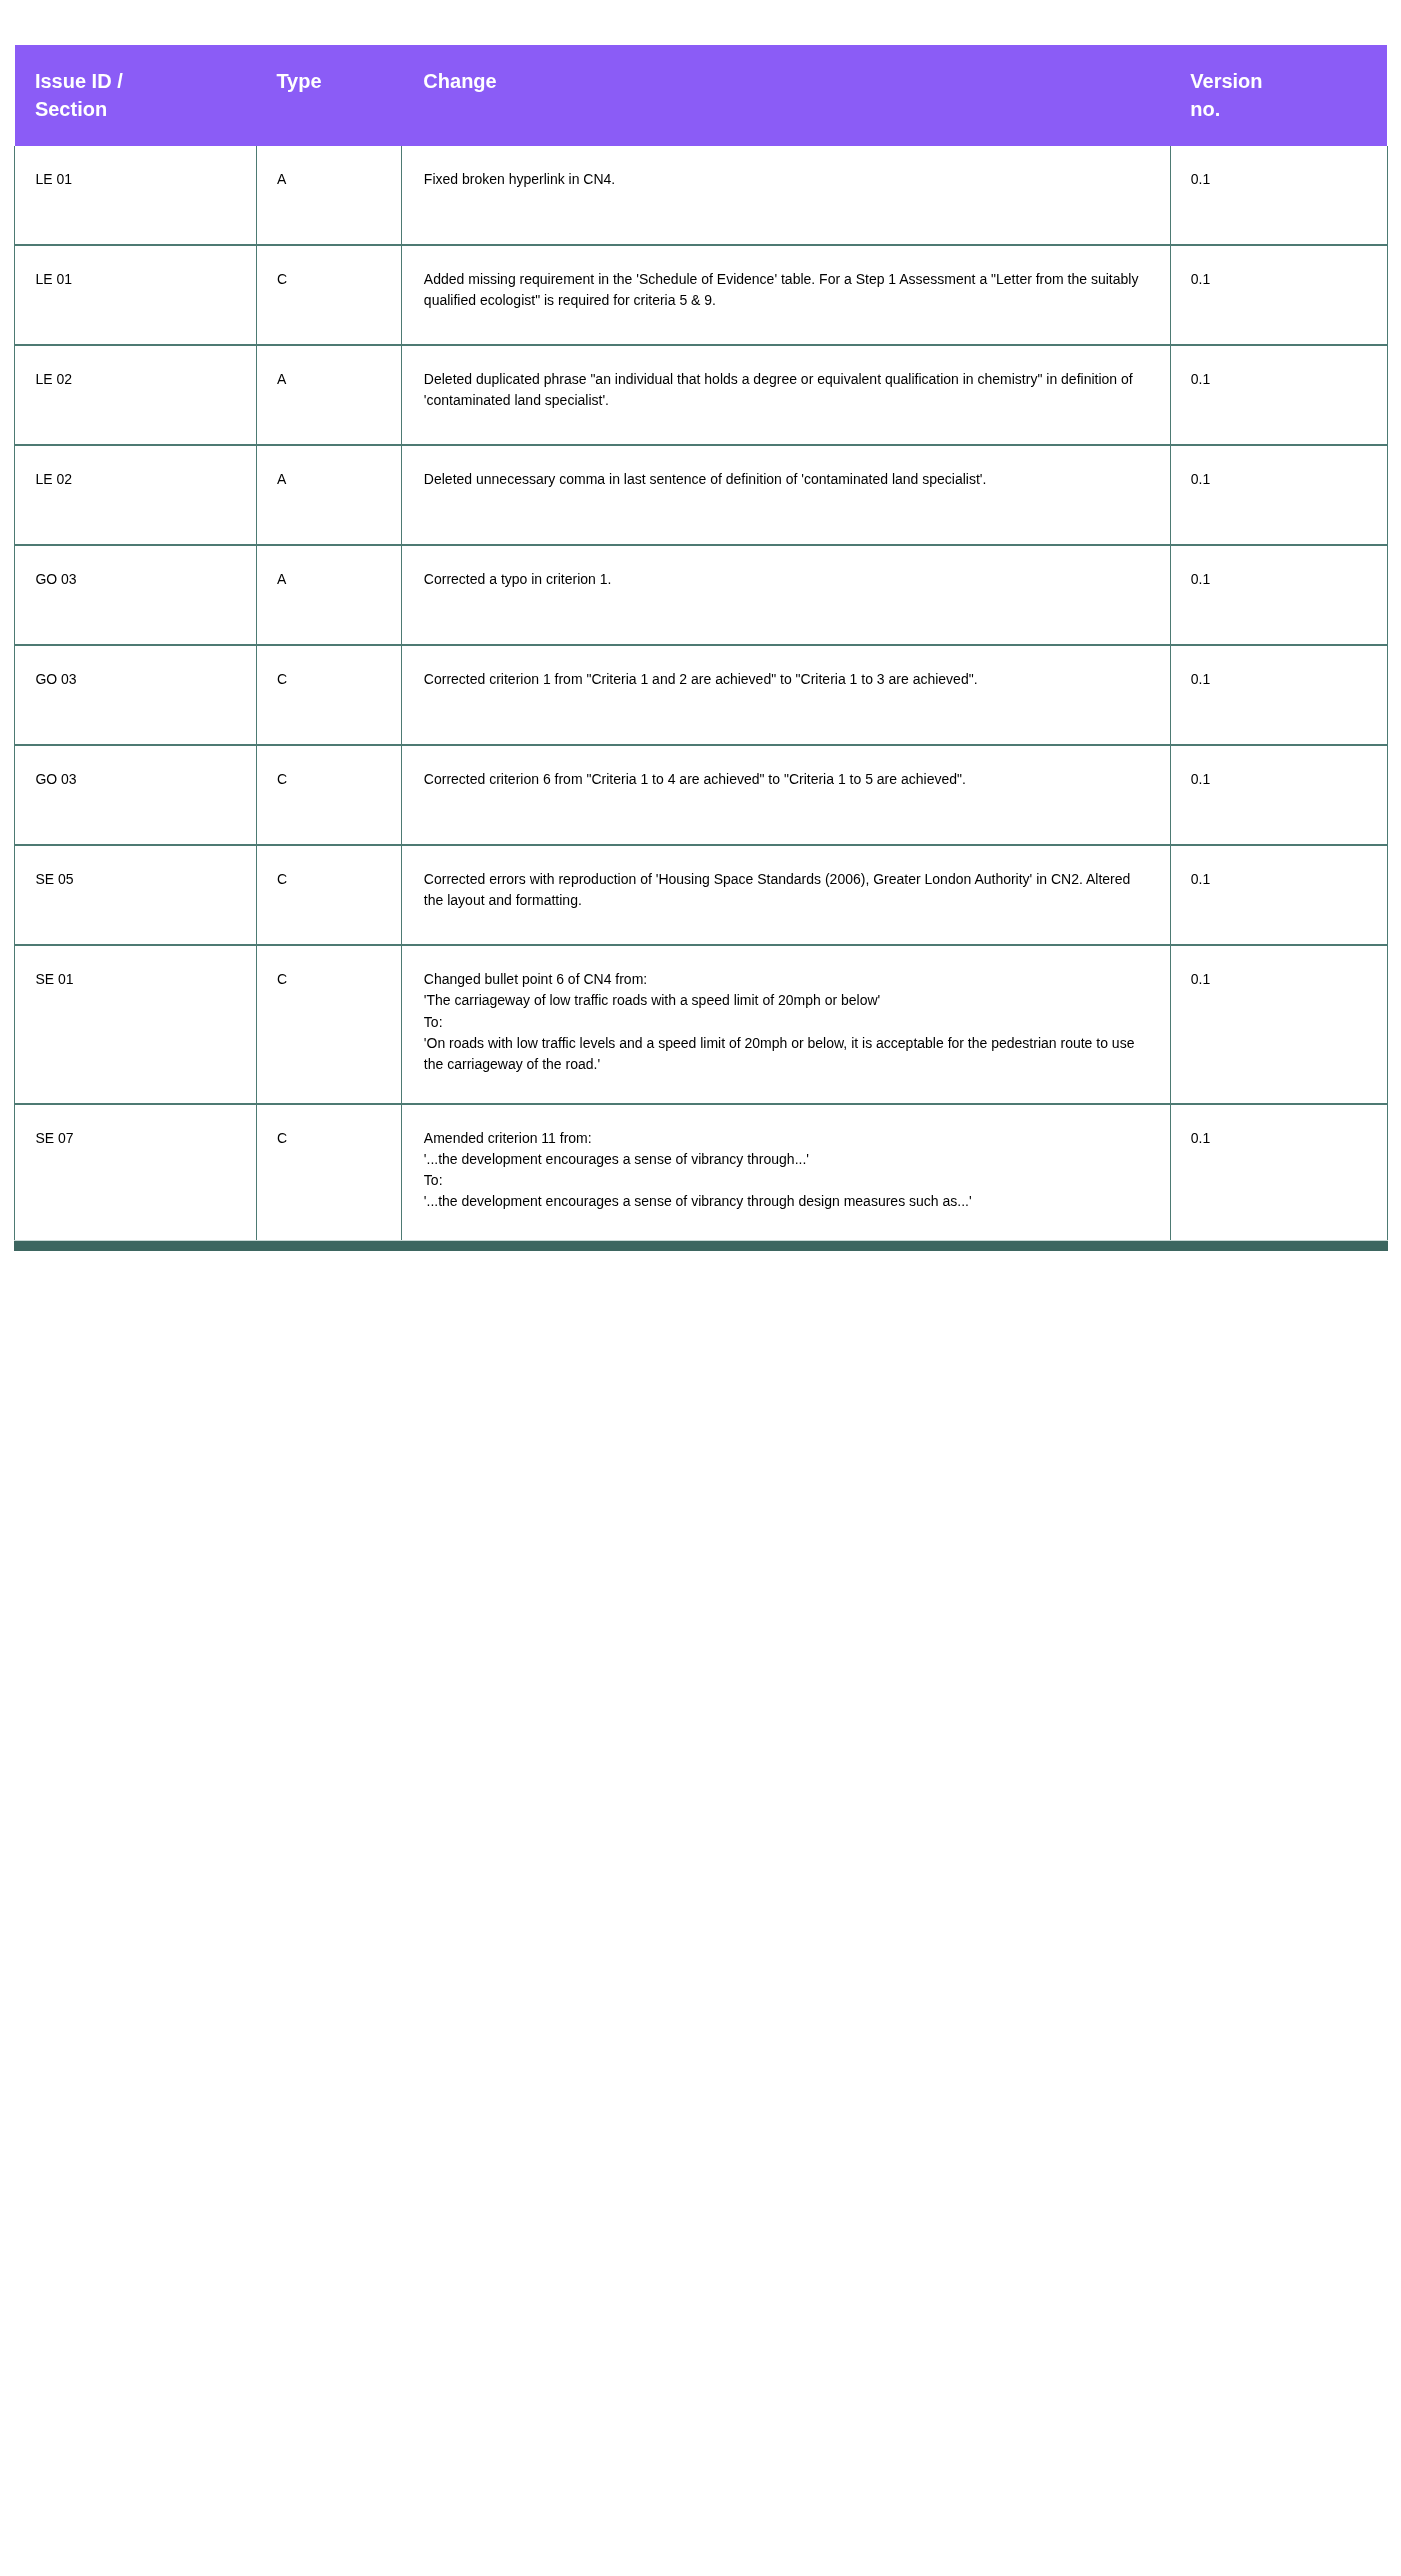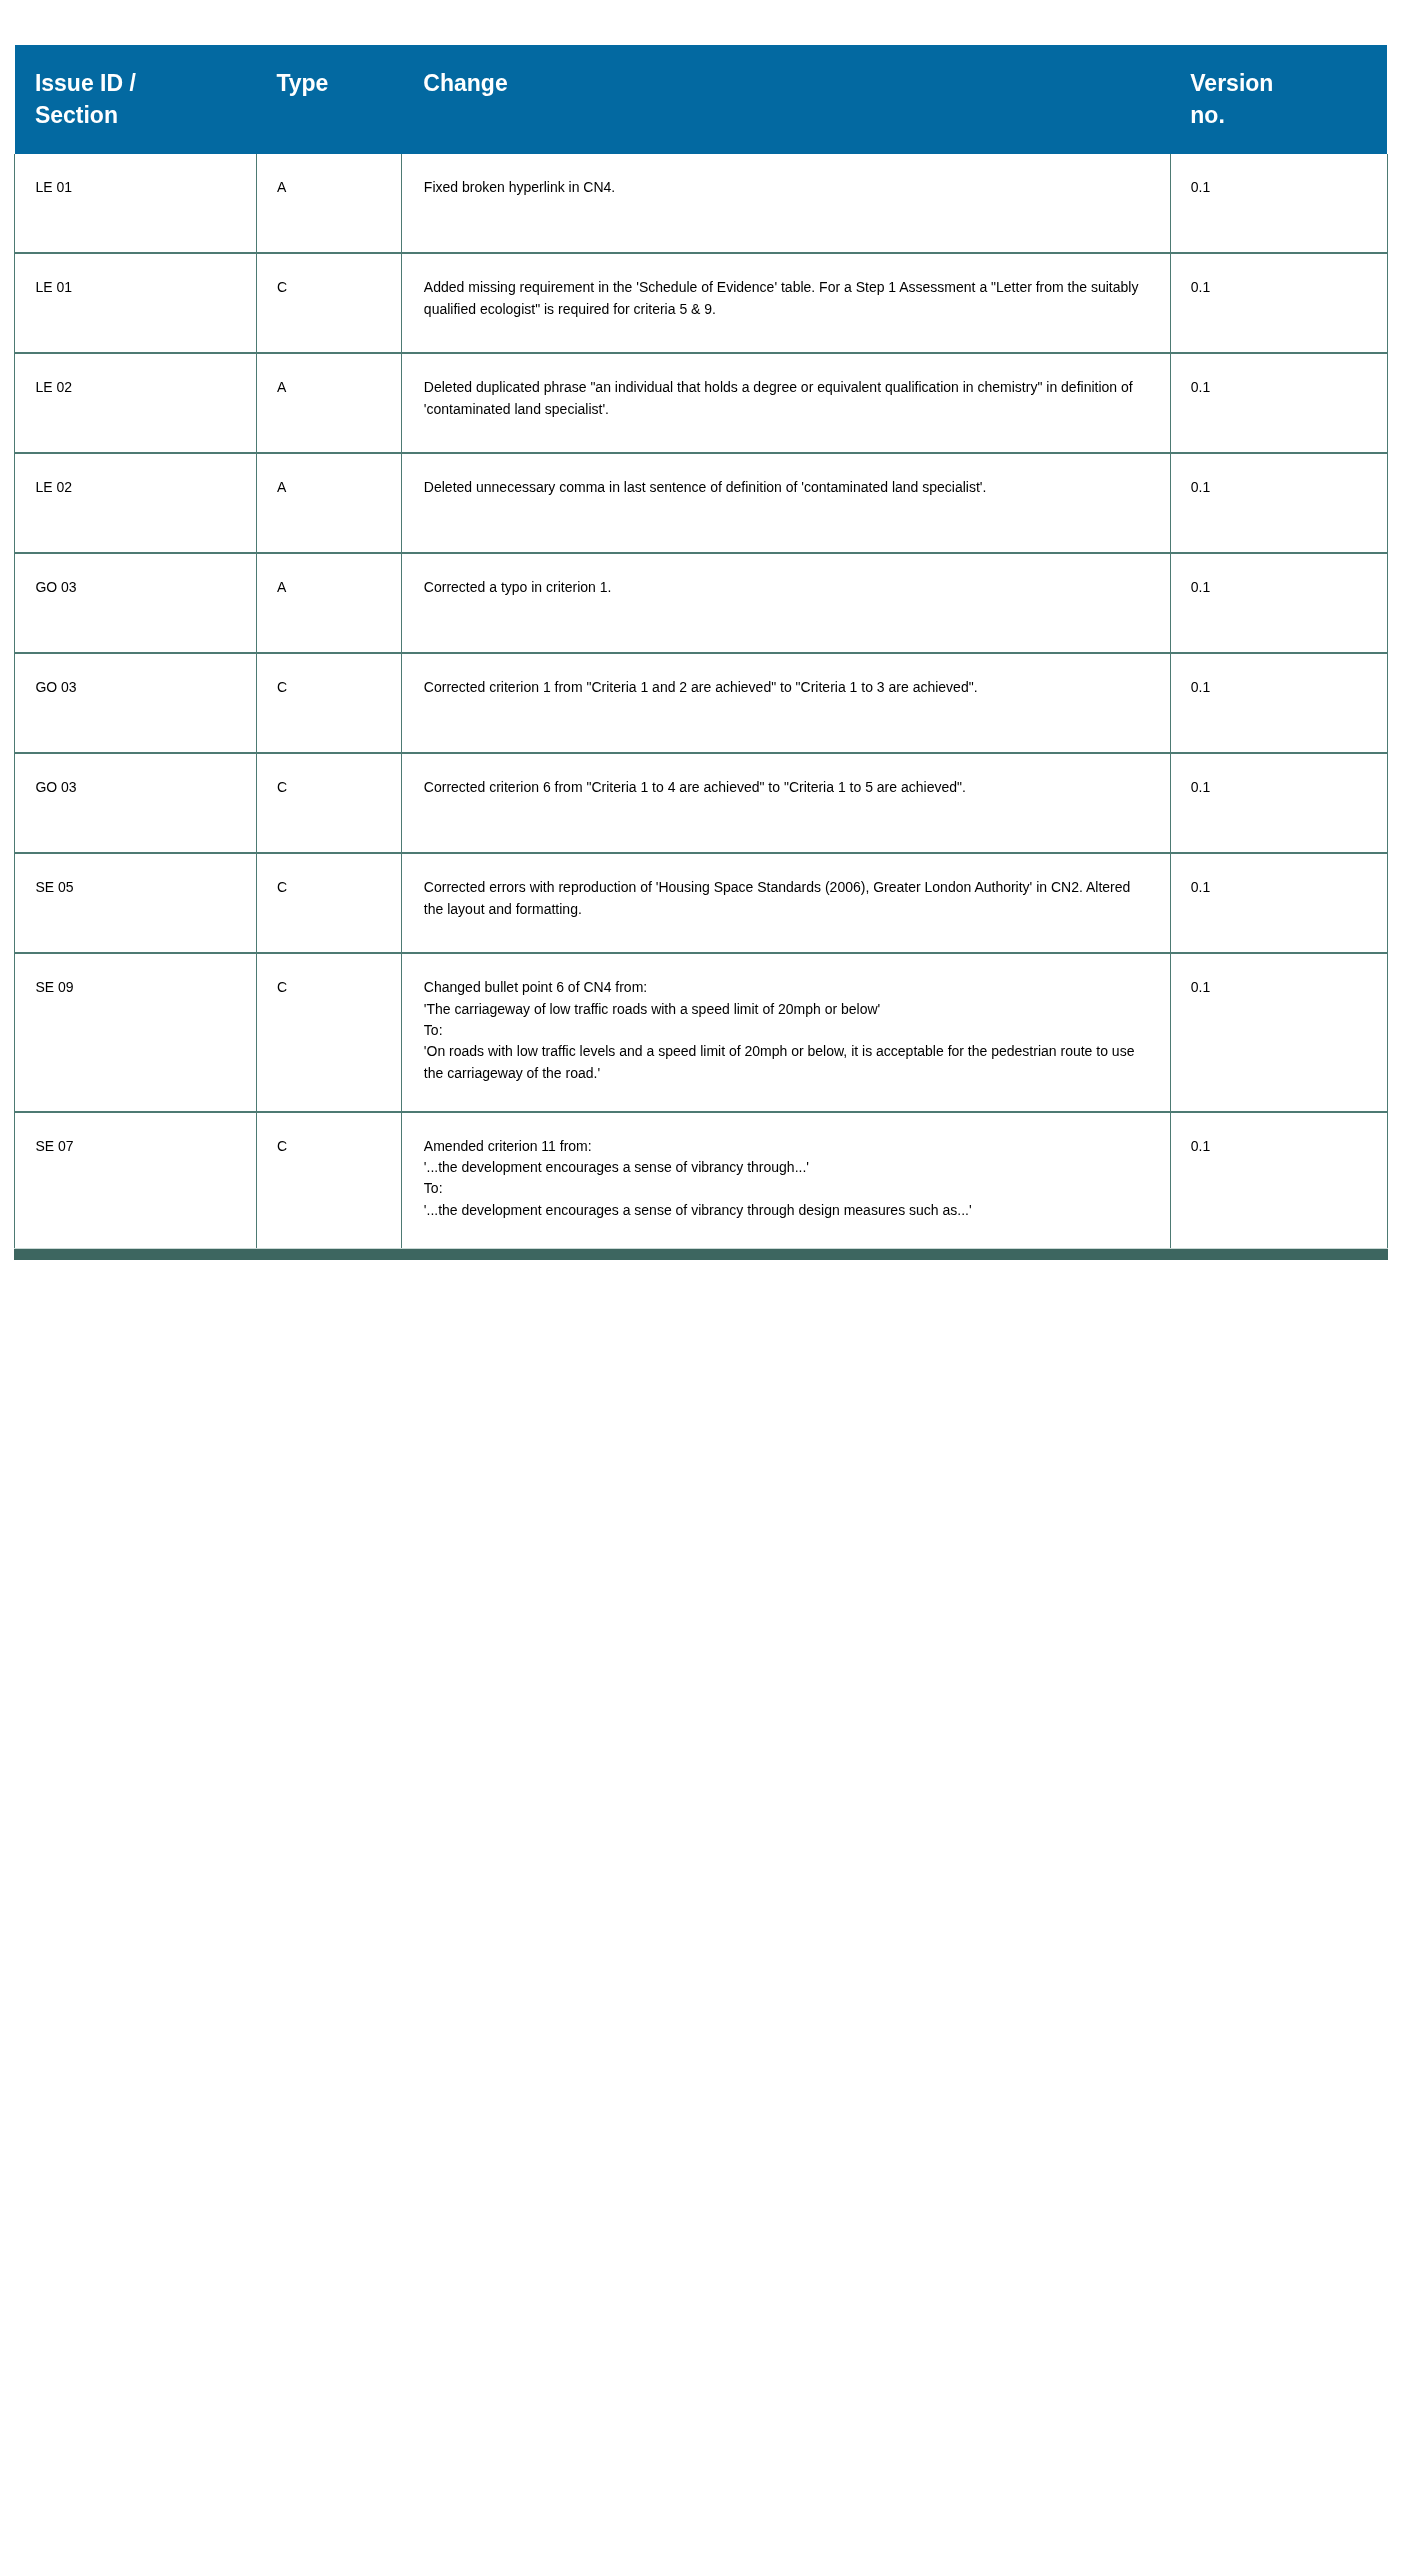--- a/index.html
+++ b/index.html
@@ -56,23 +56,23 @@
     width: 100%;
     border-collapse: collapse;
     table-layout: fixed;
   }
   col.c-issue   { width: 17.6%; }
   col.c-type    { width: 10.6%; }
   col.c-change  { width: 56.0%; }
   col.c-version { width: 15.8%; }
 
   thead th {
-    background: #0369a1;
+    background: #8b5cf6;
     color: #ffffff;
-    font-size: 23px;
+    font-size: 20px;
     font-weight: bold;
     text-align: left;
     vertical-align: top;
     padding: 23px 0 23px 20px;
     line-height: 1.38;
     border: none;
   }
   thead th.th-change { padding-left: 21.5px; }
   thead th.th-version { padding-left: 20px; }
 
@@ -234,21 +234,21 @@
             </td>
             <td class="cell-change">
               <span class="cell-body">Corrected errors with reproduction of 'Housing Space Standards (2006), Greater London Authority' in CN2. Altered the layout and formatting.</span>
             </td>
             <td class="cell-version">
               <span class="cell-body">0.1</span>
             </td>
           </tr>
           <tr>
             <td class="cell-issue">
-              <span class="cell-body">SE 09</span>
+              <span class="cell-body">SE 01</span>
             </td>
             <td class="cell-type">
               <span class="cell-body">C</span>
             </td>
             <td class="cell-change">
               <span class="cell-body">Changed bullet point 6 of CN4 from:
  'The carriageway of low traffic roads with a speed limit of 20mph or below'
 To:
 'On roads with low traffic levels and a speed limit of 20mph or below, it is acceptable for the pedestrian route to use the carriageway of the road.'</span>
             </td>

